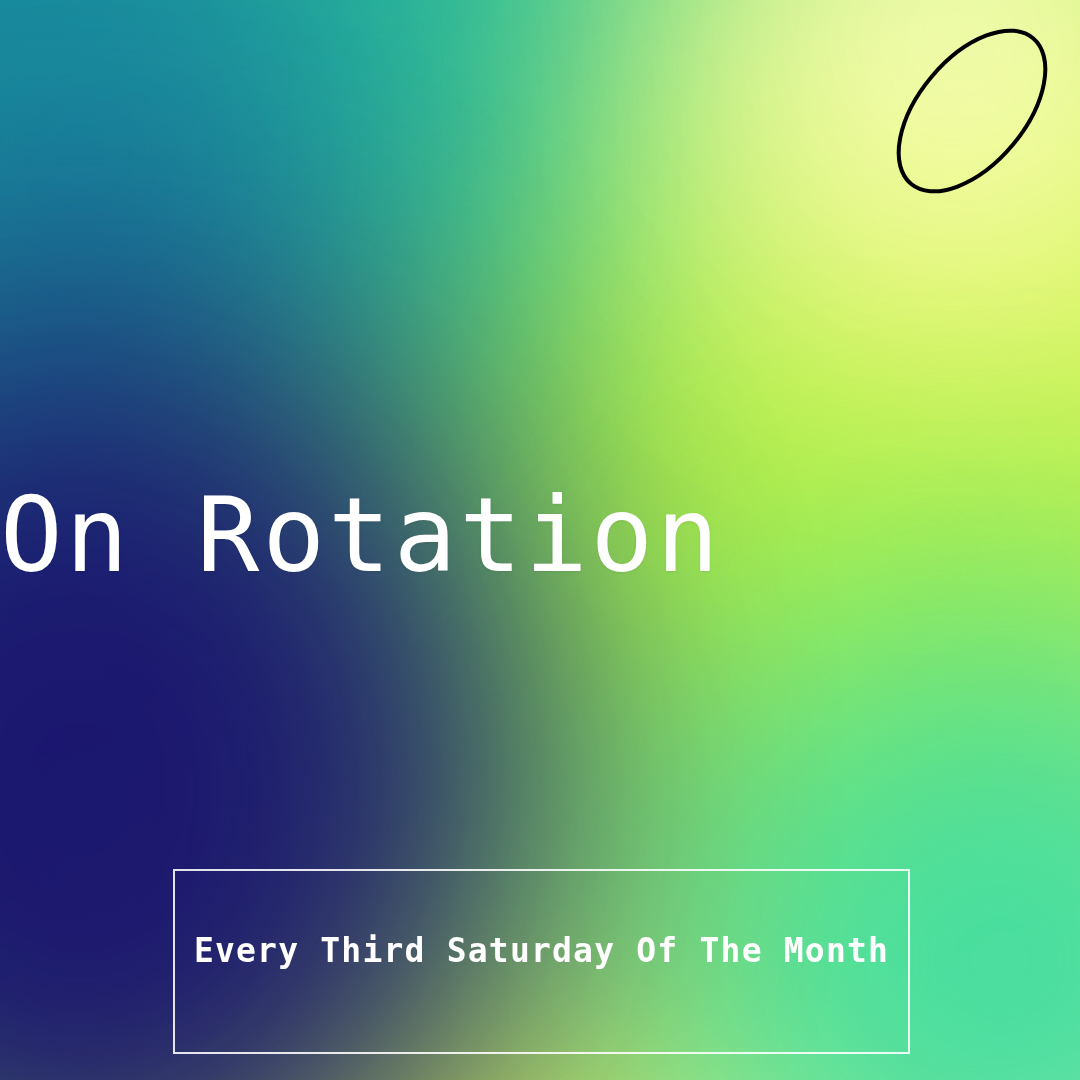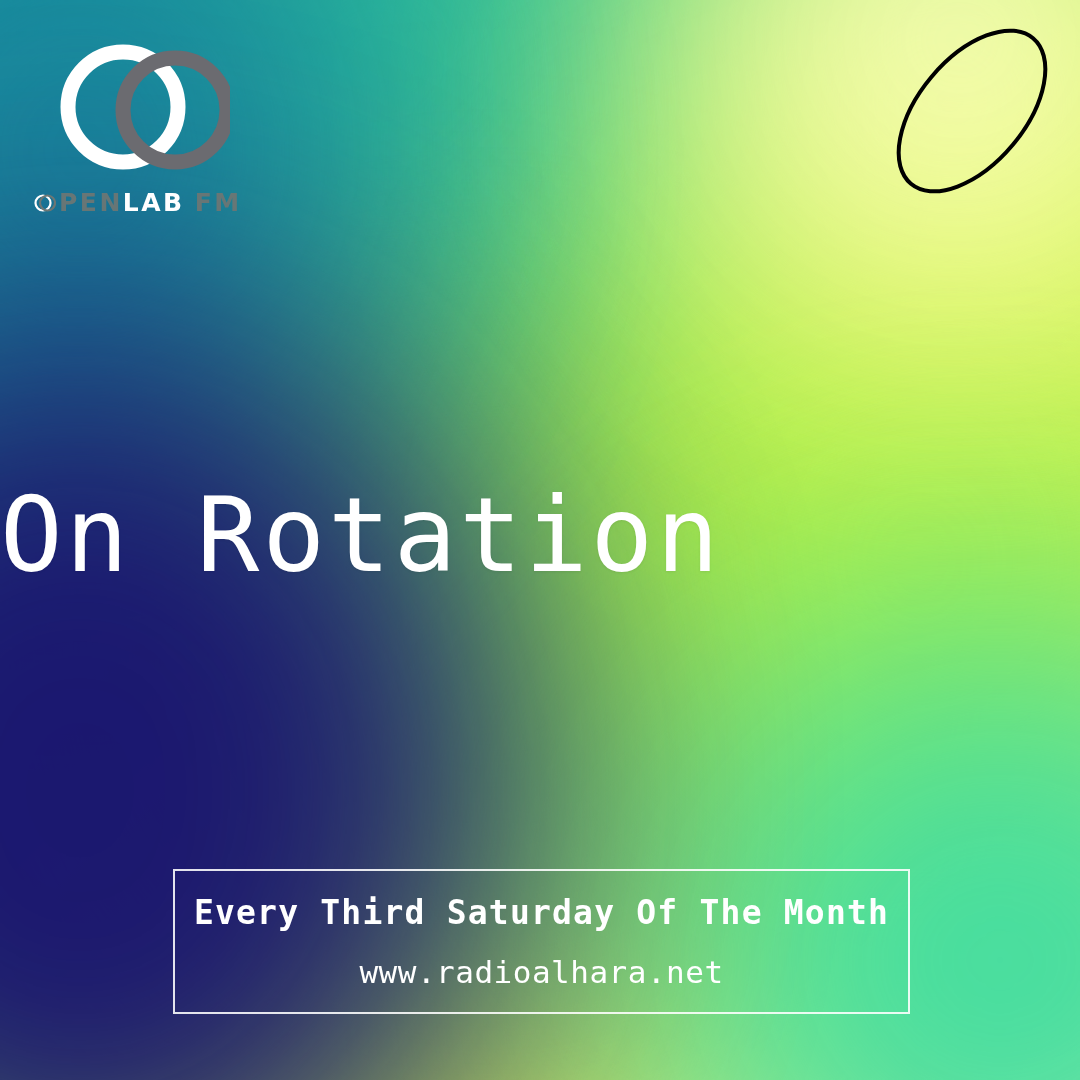--- a/index.html
+++ b/index.html
@@ -139,21 +139,21 @@
     line-height: 1.1;
     text-shadow: 0 1px 3px rgba(0,0,0,0.07);
   }
 
   
   .infobox {
     position: absolute;
     left: 173px;
     top: 869px;
     width: 737px;
-    height: 145px;
+    height: 185px;
     border: 2px solid rgba(255,255,255,0.88);
     display: flex;
     flex-direction: column;
     align-items: center;
     justify-content: center;
   }
   .info-line-1 {
     color: #ffffff;
     font-family: "DejaVu Sans Mono", "Liberation Mono", monospace;
     font-size: 33px;
@@ -183,38 +183,20 @@
   <div class="blob blob-yellow"></div>
   <div class="blob blob-pale"></div>
   <div class="blob blob-spring"></div>
   <div class="blob blob-teal"></div>
   <div class="blob blob-navy"></div>
 
   <svg class="deco-ellipse" width="210" height="210" viewBox="0 0 210 210">
     <ellipse cx="102" cy="103" rx="95" ry="53" fill="none" stroke="#000000" stroke-width="4" transform="rotate(-50 102 103)"></ellipse>
   </svg>
 
-  <div class="logo">
-    <svg class="logo-mark" width="200" height="160" viewBox="0 0 200 160">
-      <circle cx="93" cy="85" r="55" fill="none" stroke="#ffffff" stroke-width="15"></circle>
-      <circle cx="145" cy="88" r="52" fill="none" stroke="#6b6b70" stroke-width="15"></circle>
-    </svg>
-
-    <div class="wordmark">
-      <svg class="wm-o" width="22" height="22" viewBox="0 0 22 22">
-        <circle cx="9" cy="11" r="7.5" fill="none" stroke="#ffffff" stroke-width="2.2"></circle>
-        <circle cx="13.5" cy="11" r="7.5" fill="none" stroke="#6c7674" stroke-width="2.2"></circle>
-      </svg>
-      <span class="wm-dim">PEN</span>
-      <span class="wm-bright">LAB</span>
-      <span class="wm-space"></span>
-      <span class="wm-dim">FM</span>
-    </div>
-  </div>
 
   <div class="title">On Rotation</div>
 
   <div class="infobox">
     <div class="info-line-1">Every Third Saturday Of The Month</div>
-    <div class="info-line-2">www.radioalhara.net</div>
   </div>
 
 </div>
 
 </body></html>

